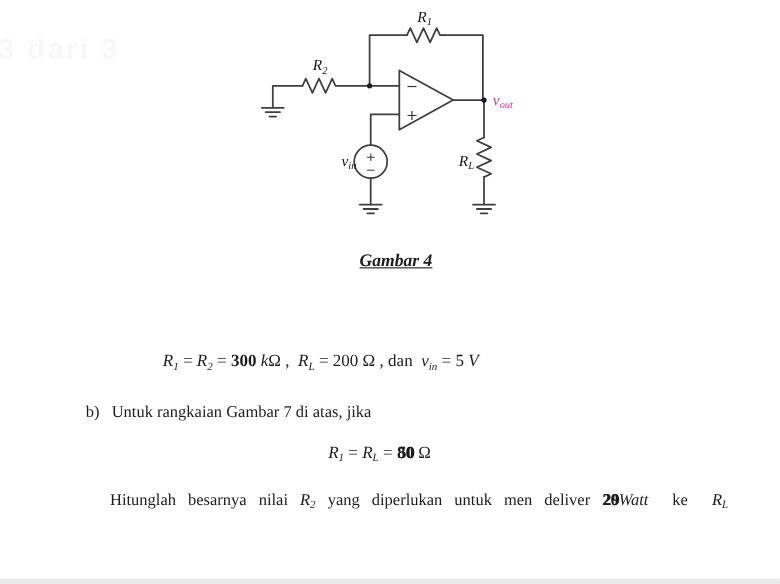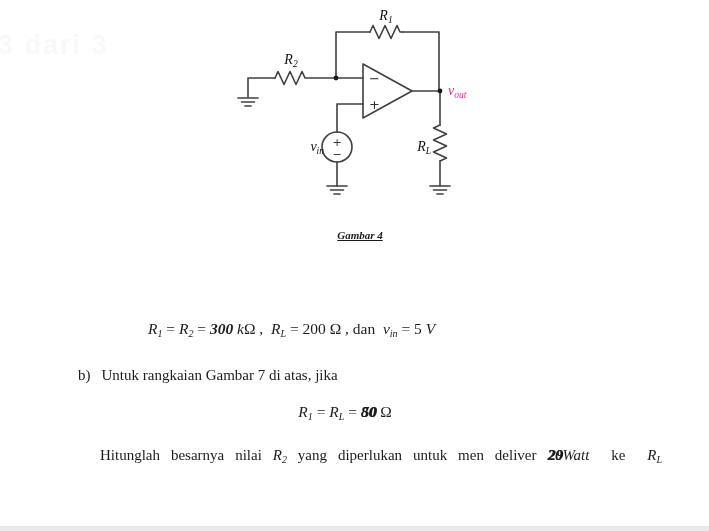--- a/index.html
+++ b/index.html
@@ -17,29 +17,29 @@
   .circuit{position:absolute;left:230px;top:0;}
   .circuit path,.circuit line,.circuit polygon{stroke:#3f3f3f;fill:none;stroke-width:1.6;stroke-linecap:round;stroke-linejoin:round;}
   .circuit .dot{fill:#1a1a1a;stroke:none;}
   .clabel{font-family:"Liberation Serif","DejaVu Serif",serif;font-style:italic;font-size:14px;fill:#111;}
   .csub{font-size:9.5px;}
   .opsign{font-family:"DejaVu Sans",sans-serif;font-size:13px;fill:#333;font-style:normal;}
   .srcsign{font-family:"DejaVu Sans",sans-serif;font-size:11px;fill:#333;font-style:normal;}
   .magenta{fill:#d6338f;}
   .caption{
     position:absolute;left:255px;top:229px;width:210px;text-align:center;
-    font-weight:bold;font-style:italic;font-size:11px;text-decoration:underline;
+    font-weight:bold;font-style:italic;font-size:16px;text-decoration:underline;
   }
   .tline{position:absolute;font-size:15px;line-height:22px;white-space:nowrap;}
   .marker{display:inline-block;margin-right:11px;}
   .formula{font-size:15.5px;}
   .para{position:absolute;font-size:15px;line-height:22px;}
   .just{width:562px;text-align:justify;text-align-last:justify;white-space:normal;}
   .sg-i{font-style:italic;}
-  .sg-b{font-weight:bold;font-style:italic;}
+  .sg-b{font-weight:bold;}
   .sg-sub{font-style:italic;font-size:10px;vertical-align:-3px;}
   .sg-red{color:#c64545;}
   .sg-ovl{position:relative;display:inline-block;font-weight:bold;}
   .sg-ghost{position:absolute;left:1px;top:0;font-weight:bold;}
   .bottom-bar{position:absolute;left:0;top:526px;width:709px;height:5px;background:#eaeaea;}
 </style>
 </head>
 <body>
 
 <div class="page">

